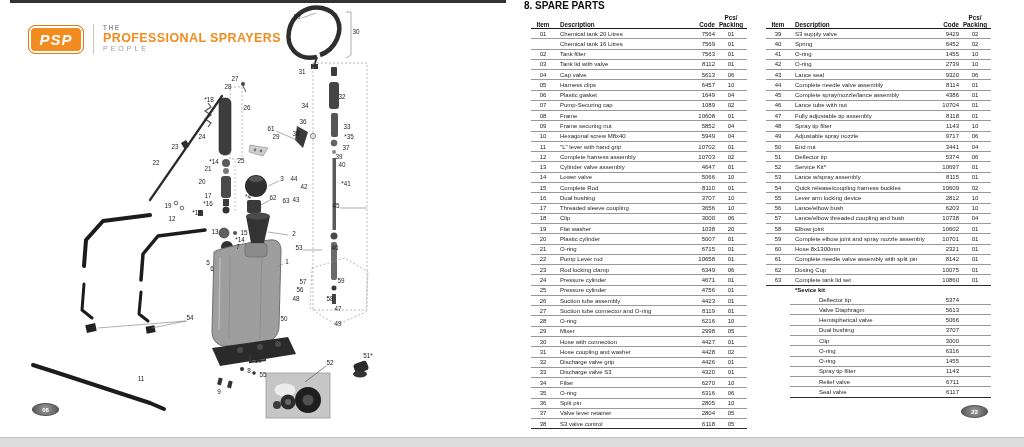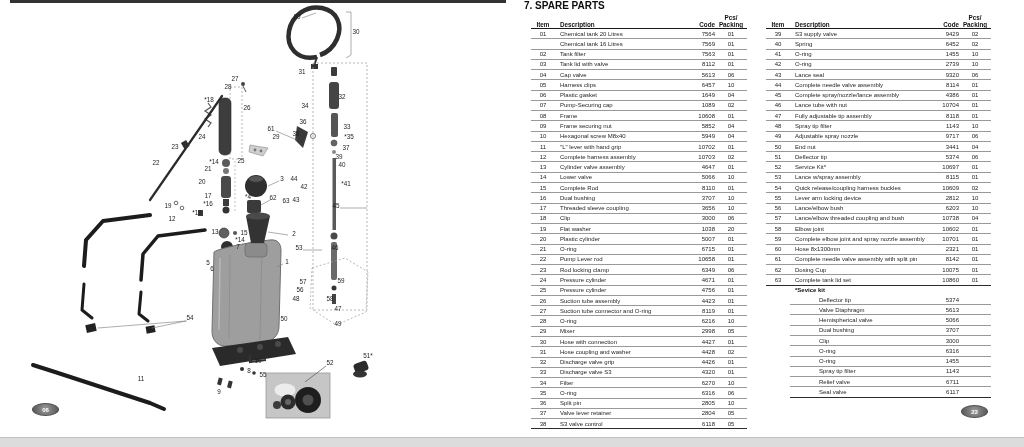--- a/index.html
+++ b/index.html
@@ -45,20 +45,31 @@
   .badge-left{left:32px;top:403px;}
   .badge-right{left:961px;top:405px;}
 </style>
 </head>
 <body>
 
 <div class="canvas">
 
   <div class="top-shadow"></div>
 
+  <div class="logo">
+    <div class="psp-badge">
+      <span>PSP</span>
+    </div>
+    <div class="logo-divider"></div>
+    <div class="logo-text">
+      <span class="brand-the">THE</span>
+      <span class="brand-name">PROFESSIONAL SPRAYERS</span>
+      <span class="brand-people">PEOPLE</span>
+    </div>
+  </div>
 
   <svg class="diagram" id="diagram-svg" viewBox="0 0 512 447">
 
     <g>
       <path d="M317,57 C297,61 286,47 289,31 C292,15 307,5 322,8 C337,11 343,25 337,39 C333,48 326,53 320,55" fill="none" stroke="#2e2e2e" stroke-width="4.5"></path>
       <line x1="317" y1="57" x2="314" y2="66" stroke="#333" stroke-width="2"></line>
       <rect x="311" y="64" width="7" height="5" fill="#333"></rect>
       <polyline points="346,12 351,12 351,55 346,58" fill="none" stroke="#8a8a8a" stroke-width=".7"></polyline>
       <line x1="302" y1="18" x2="316" y2="13" stroke="#777" stroke-width=".6"></line>
     </g>
@@ -234,21 +245,21 @@
         <text x="219" y="394" text-anchor="middle">9</text>
         <text x="330" y="365" text-anchor="middle">52</text>
         <text x="368" y="358" text-anchor="middle">51*</text>
       </g>
   </svg>
 
   <div class="page-badge badge-left">
     <span>06</span>
   </div>
 
-  <div class="section-title">7. SPARE PARTS</div>
+  <div class="section-title">8. SPARE PARTS</div>
 
   <div class="parts-table tbl-left">
     <div class="thead">
       <div class="col-item">Item</div>
       <div class="col-desc">Description</div>
       <div class="col-code">Code</div>
       <div class="col-pcs pcs-head">
         <span>Pcs/</span>
         <span>Packing</span>
       </div>

